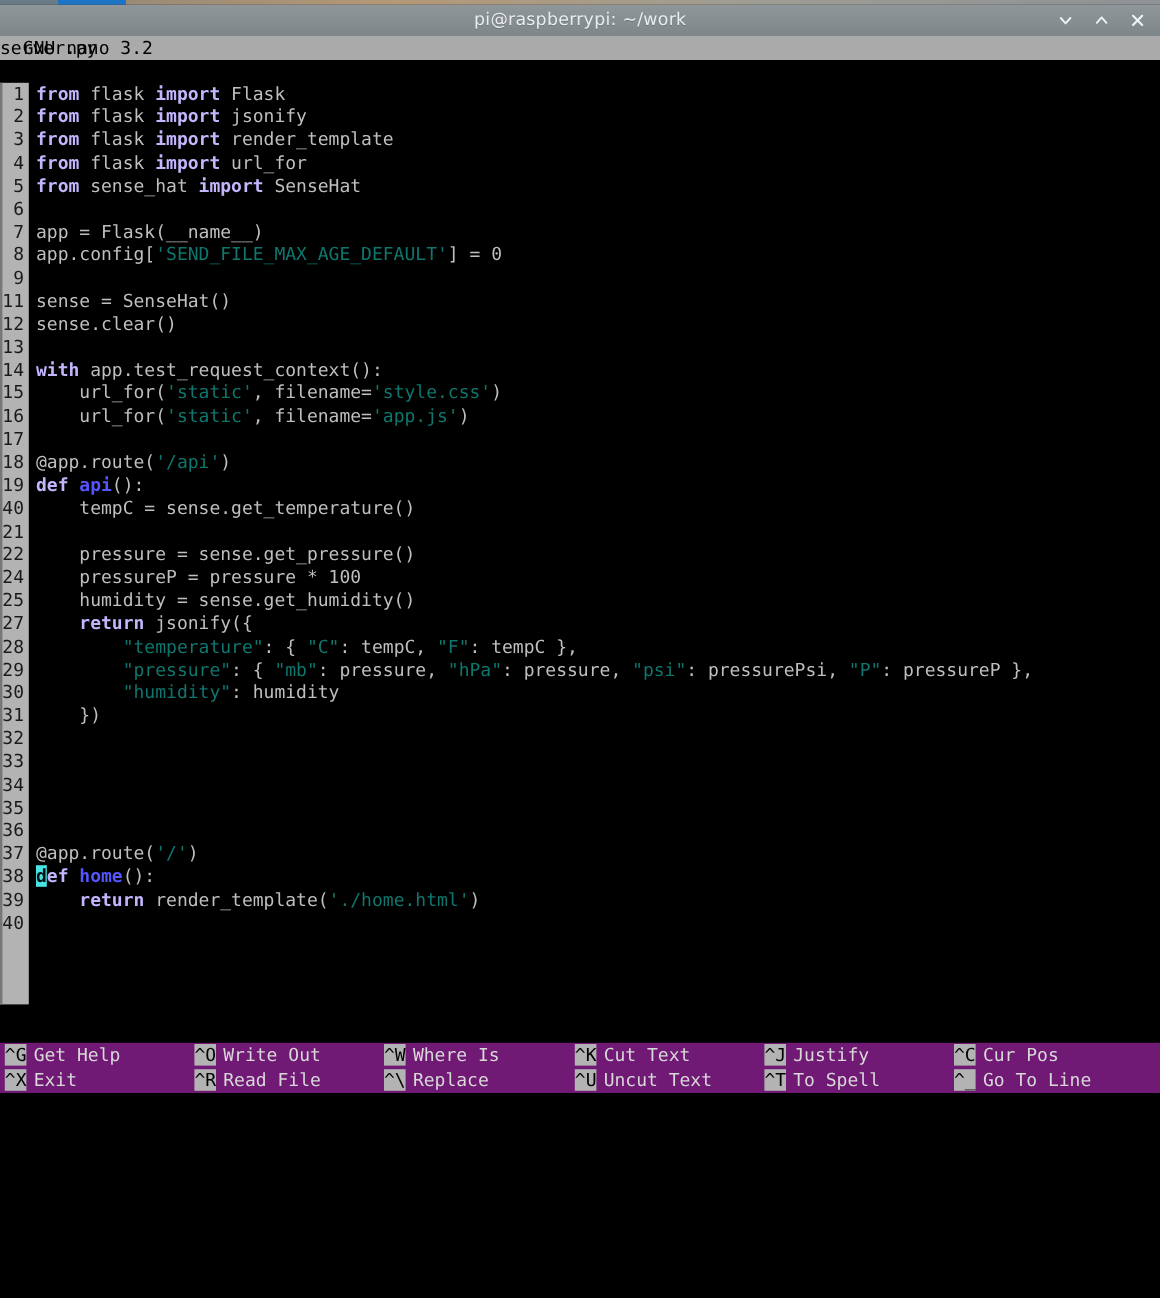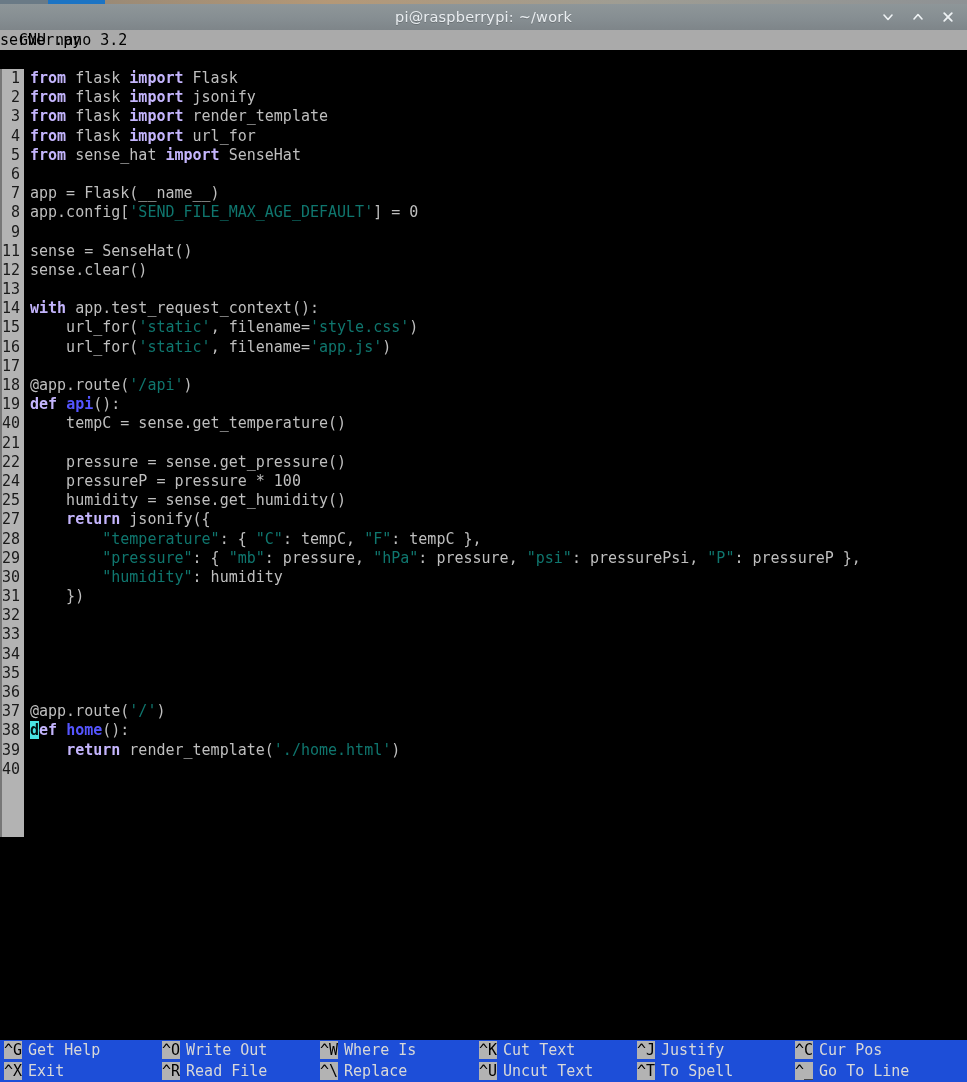--- a/index.html
+++ b/index.html
@@ -7,21 +7,21 @@
     margin: 0;
     padding: 0;
     background: #000000;
   }
   body {
     font-family: "DejaVu Sans Mono", "Liberation Mono", monospace;
   }
   #app {
     position: relative;
     width: 967px;
-    height: 1082px;
+    height: 911px;
     overflow: hidden;
     background: #000000;
   }
 
   
   .wm-topstrip {
     position: absolute;
     top: 0; left: 0;
     width: 967px;
     height: 4px;
@@ -152,21 +152,21 @@
     font-weight: bold;
   }
 
   
   .shortcut-bar {
     position: absolute;
     left: 0;
     bottom: 0;
     width: 967px;
     height: 42px;
-    background: #1d4ed8;
+    background: #701a75;
     font-size: 15px;
     line-height: 21px;
   }
   .sc-row {
     position: relative;
     height: 21px;
     white-space: pre;
   }
   .sc-item {
     position: absolute;

